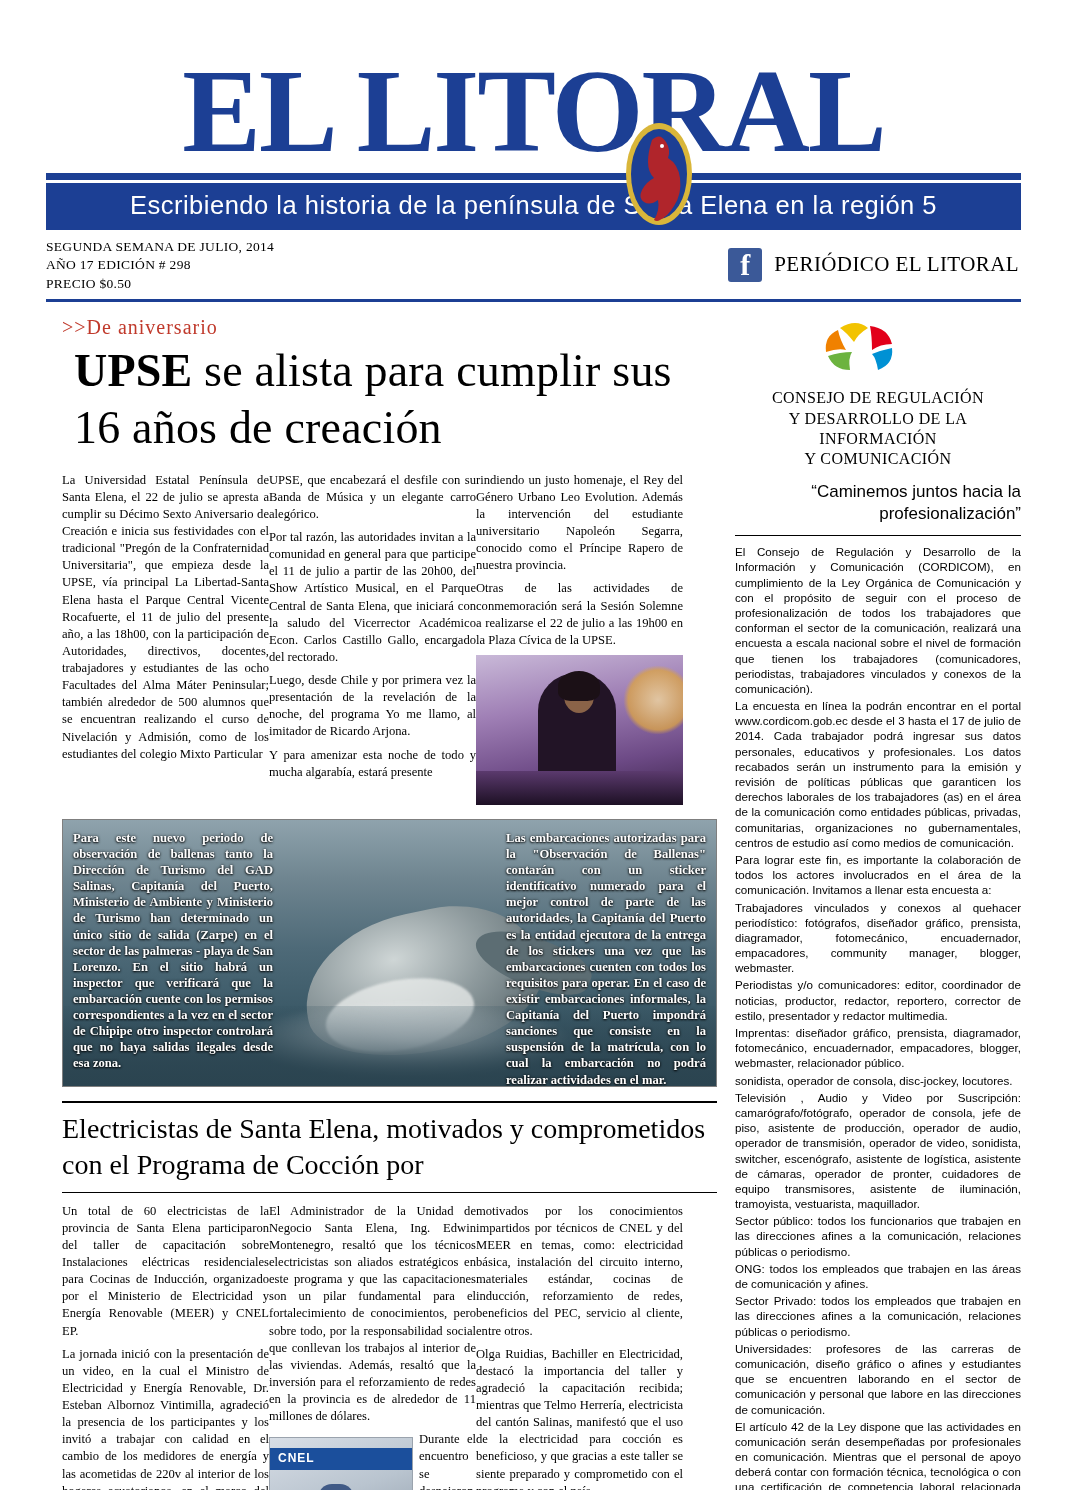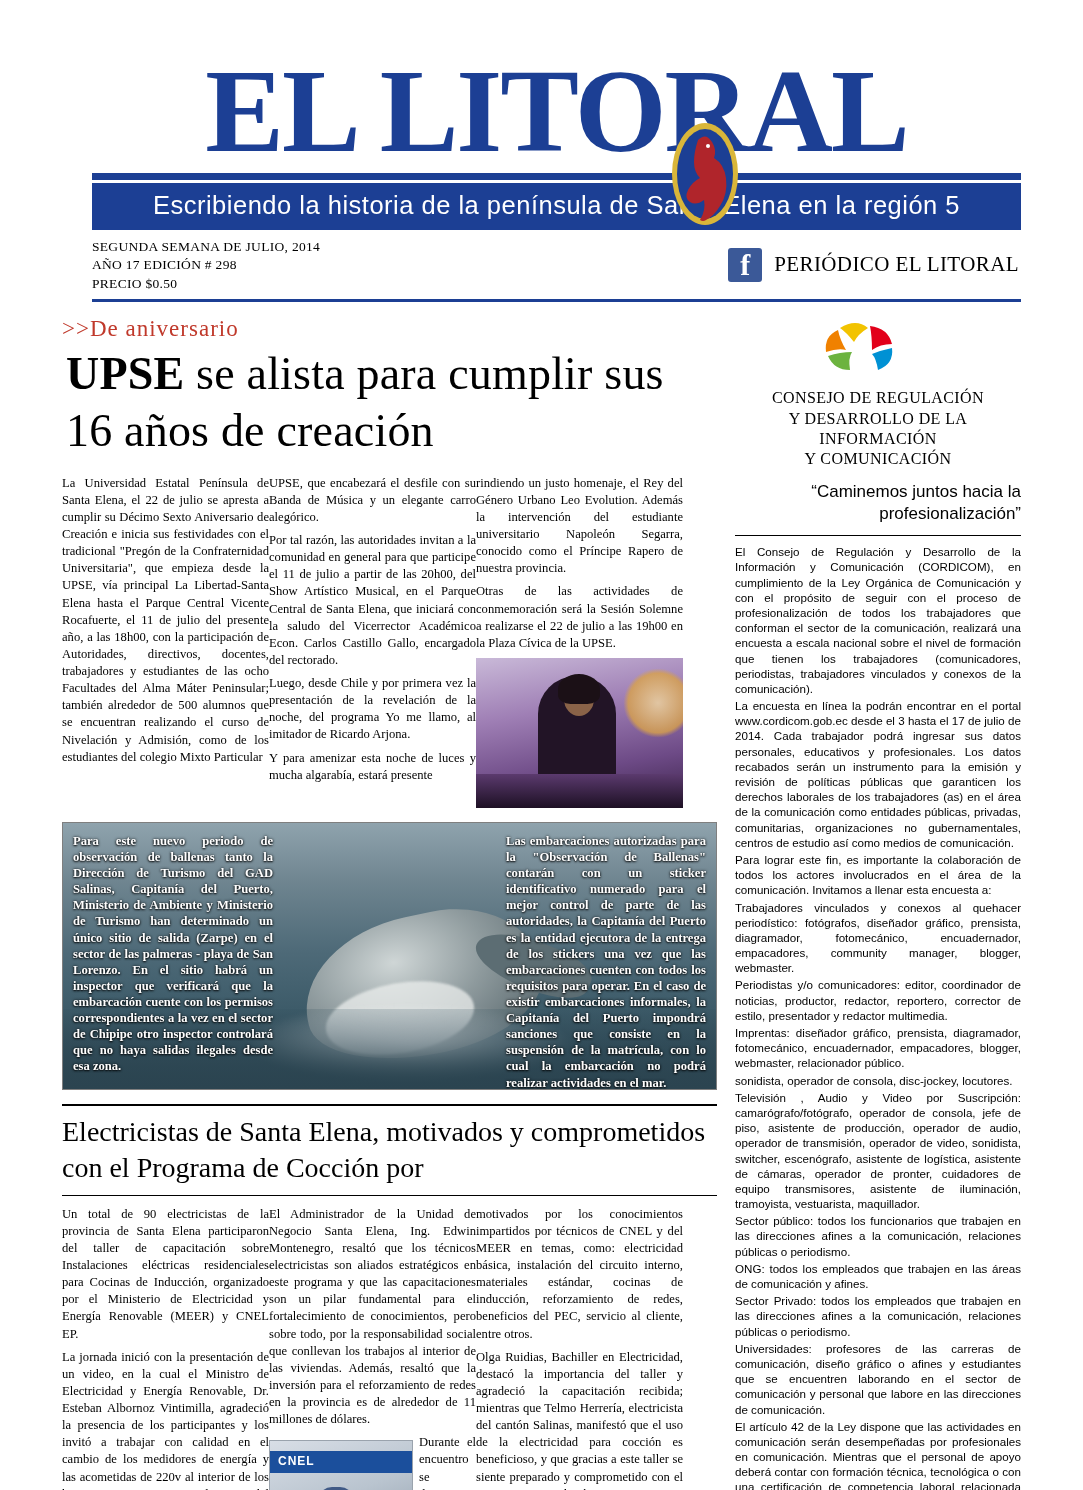--- a/index.html
+++ b/index.html
@@ -18,21 +18,21 @@
   .page {
     width: 1083px;
     height: 1490px;
     position: relative;
     padding: 0;
     box-sizing: border-box;
   }
 
   
   .masthead {
-    padding: 58px 62px 0 92px;
+    padding: 58px 62px 0 46px;
   }
   .masthead-title {
     font-family: "Liberation Serif", serif;
     font-weight: bold;
     font-size: 118px;
     line-height: 0.92;
     letter-spacing: -2px;
     color: #1c3f94;
     text-align: center;
     position: relative;
@@ -111,30 +111,30 @@
     margin-top: 14px;
     gap: 18px;
   }
   .left-col { width: 655px; }
   .right-col { width: 290px; }
 
   
   .kicker {
     color: #c0392b;
     font-family: "Liberation Serif", serif;
-    font-size: 23px;
+    font-size: 20px;
     letter-spacing: 1px;
     margin-bottom: 2px;
   }
   .lead-headline {
     font-family: "Liberation Serif", serif;
     font-size: 46px;
     line-height: 1.22;
     letter-spacing: 0.2px;
-    margin: 4px 0 16px 4px;
+    margin: 4px 0 16px 12px;
     font-weight: normal;
   }
   .lead-headline b { font-weight: bold; }
 
   .cols3 {
     display: flex;
     gap: 0;
   }
   .cols3 > div { width: 207px; }
   p.body {
@@ -351,21 +351,21 @@
       <h1 class="lead-headline"><b>UPSE</b><span> se alista para cumplir sus 16 años de creación</span></h1>
 
       <div class="cols3">
         <div>
           <p class="body">La Universidad Estatal Península de Santa Elena, el 22 de julio se apresta a cumplir su Décimo Sexto Aniversario de Creación e inicia sus festividades con el tradicional "Pregón de la Confraternidad Universitaria", que empieza desde la UPSE, vía principal La Libertad-Santa Elena hasta el Parque Central Vicente Rocafuerte, el 11 de julio del presente año, a las 18h00, con la participación de Autoridades, directivos, docentes, trabajadores y estudiantes de las ocho Facultades del Alma Máter Peninsular; también alrededor de 500 alumnos que se encuentran realizando el curso de Nivelación y Admisión, como de los estudiantes del colegio Mixto Particular</p>
         </div>
         <div>
           <p class="body">UPSE, que encabezará el desfile con su Banda de Música y un elegante carro alegórico.</p>
           <p class="body">Por tal razón, las autoridades invitan a la comunidad en general para que participe el 11 de julio a partir de las 20h00, del Show Artístico Musical, en el Parque Central de Santa Elena, que iniciará con la saludo del Vicerrector Académico Econ. Carlos Castillo Gallo, encargado del rectorado.</p>
           <p class="body">Luego, desde Chile y por primera vez la presentación de la revelación de la noche, del programa Yo me llamo, al imitador de Ricardo Arjona.</p>
-          <p class="body">Y para amenizar esta noche de luces y mucha algarabía, estará presente</p>
+          <p class="body">Y para amenizar esta noche de todo y mucha algarabía, estará presente</p>
         </div>
         <div>
           <p class="body">rindiendo un justo homenaje, el Rey del Género Urbano Leo Evolution. Además la intervención del estudiante universitario Napoleón Segarra, conocido como el Príncipe Rapero de nuestra provincia.</p>
           <p class="body">Otras de las actividades de conmemoración será la Sesión Solemne a realizarse el 22 de julio a las 19h00 en la Plaza Cívica de la UPSE.</p>
           <div class="rapero-img">
             <div class="glow"></div>
             <div class="figure"></div>
             <div class="head"></div>
             <div class="hair"></div>
             <div class="stage"></div>
@@ -383,21 +383,21 @@
 En el sitio habrá un inspector que verificará que la embarcación cuente con los permisos correspondientes a la vez en el sector de Chipipe otro inspector controlará que no haya salidas ilegales desde esa zona.</div>
         <div class="overlay-text overlay-right">Las embarcaciones autorizadas para la "Observación de Ballenas" contarán con un sticker identificativo numerado para el mejor control de parte de las autoridades, la Capitanía del Puerto es la entidad ejecutora de la entrega de los stickers una vez que las embarcaciones cuenten con todos los requisitos para operar. En el caso de existir embarcaciones informales, la Capitanía del Puerto impondrá sanciones que consiste en la suspensión de la matrícula, con lo cual la embarcación no podrá realizar actividades en el mar.</div>
       </div>
 
       <div class="rule-story"></div>
       <h2 class="story2-headline">Electricistas de Santa Elena, motivados y comprometidos con el Programa de Cocción por</h2>
       <div class="rule-thin"></div>
 
       <div class="cols3">
         <div>
-          <p class="body">Un total de 90 electricistas de la provincia de Santa Elena participaron del taller de capacitación sobre Instalaciones eléctricas residenciales para Cocinas de Inducción, organizado por el Ministerio de Electricidad y Energía Renovable (MEER) y CNEL EP.</p>
+          <p class="body">Un total de 60 electricistas de la provincia de Santa Elena participaron del taller de capacitación sobre Instalaciones eléctricas residenciales para Cocinas de Inducción, organizado por el Ministerio de Electricidad y Energía Renovable (MEER) y CNEL EP.</p>
           <p class="body">La jornada inició con la presentación de un video, en la cual el Ministro de Electricidad y Energía Renovable, Dr. Esteban Albornoz Vintimilla, agradeció la presencia de los participantes y los invitó a trabajar con calidad en el cambio de los medidores de energía y las acometidas de 220v al interior de los hogares ecuatorianos, en el marco del Programa de Eficiencia Energética para Cocción por Inducción y Calentamiento de Agua con Electricidad (PEC).</p>
         </div>
         <div>
           <p class="body">El Administrador de la Unidad de Negocio Santa Elena, Ing. Edwin Montenegro, resaltó que los técnicos electricistas son aliados estratégicos en este programa y que las capacitaciones son un pilar fundamental para el fortalecimiento de conocimientos, pero sobre todo, por la responsabilidad social que conllevan los trabajos al interior de las viviendas. Además, resaltó que la inversión para el reforzamiento de redes en la provincia es de alrededor de 11 millones de dólares.</p>
           <div class="cnel-img">
             <div class="banner"></div>
             <div class="p1"></div>
             <div class="p2"></div>
 
           </div>

